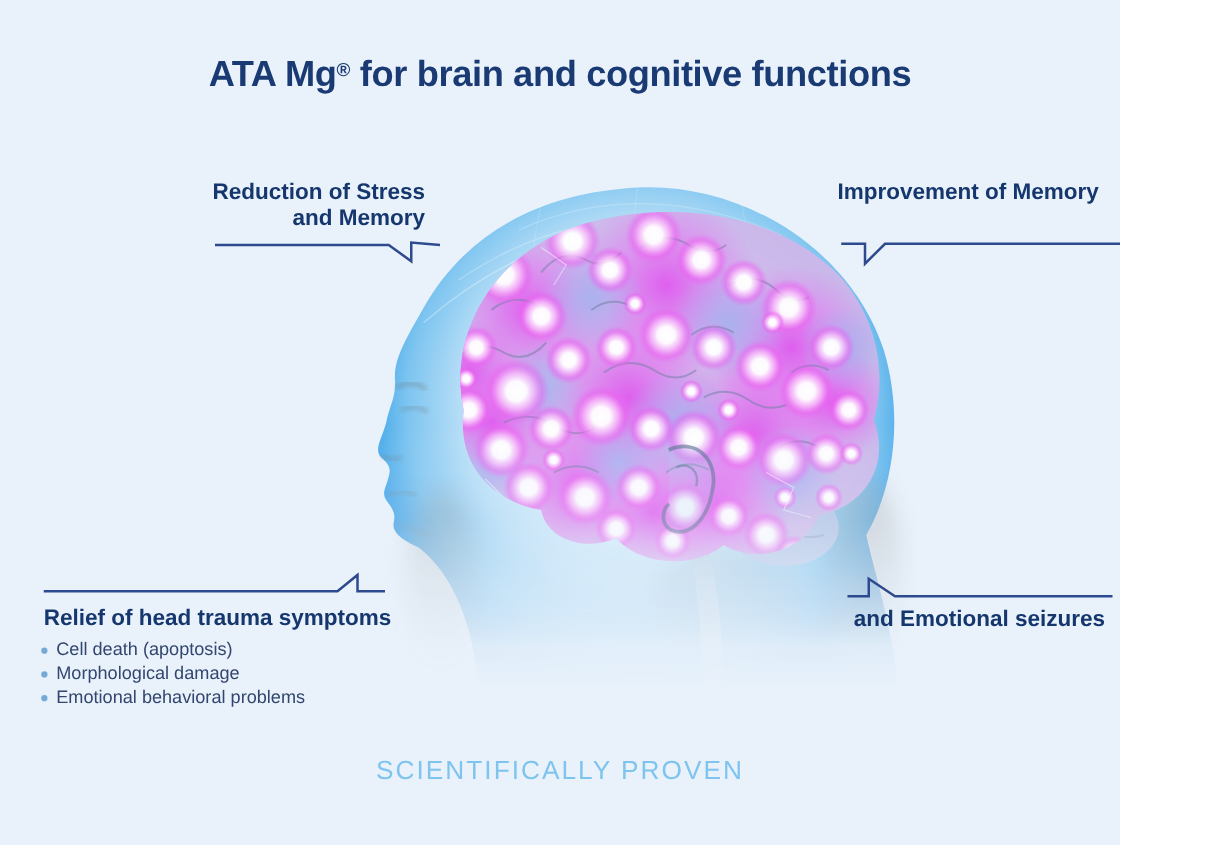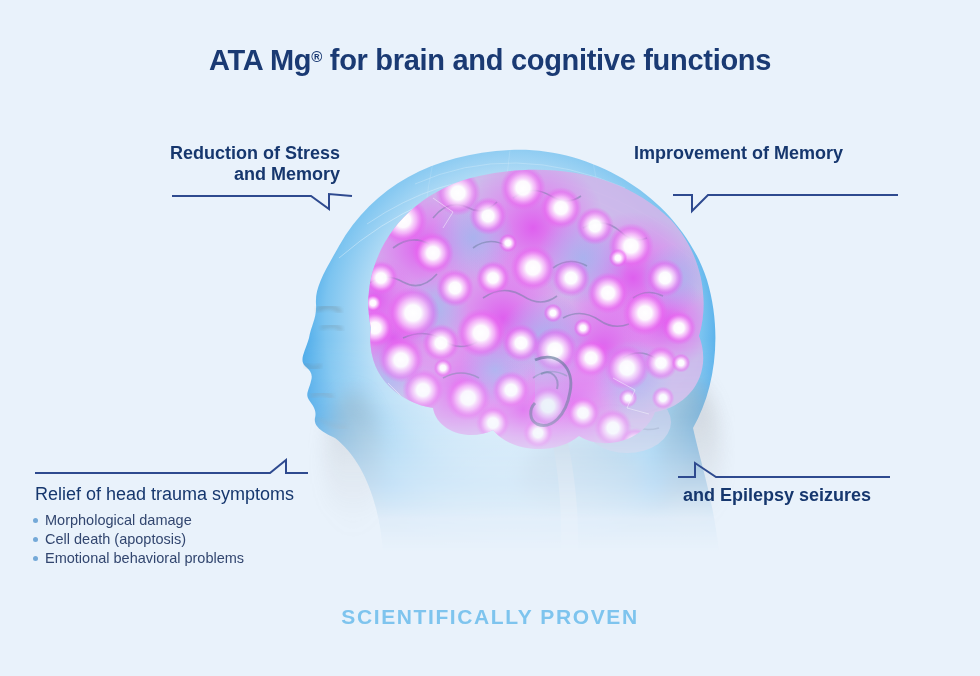--- a/index.html
+++ b/index.html
@@ -1,41 +1,41 @@
 <!DOCTYPE html>
 <html><head>
 <meta charset="utf-8">
 <style>
   html,body{margin:0;padding:0;}
   .canvas{
     position:relative;
-    width:980px;height:676px;
+    width:896px;height:676px;
     background:#e9f2fb;
     overflow:hidden;
     font-family:"Liberation Sans",sans-serif;
     -webkit-font-smoothing:antialiased;
   }
   .title{
     position:absolute;top:44px;left:0;width:100%;
     text-align:center;
     font-size:29px;font-weight:700;
     color:#1a3a73;letter-spacing:-0.3px;
   }
   .title .reg{font-size:15px;vertical-align:8px;font-weight:700;}
   .callout-text{
     position:absolute;
     font-size:18px;line-height:21px;font-weight:700;
     color:#16376e;
   }
   .ct-top-left{left:170px;top:143px;text-align:right;}
-  .ct-top-right{left:634px;top:143px;text-align:center;}
+  .ct-top-right{left:670px;top:143px;text-align:center;}
   .ct-bottom-right{left:683px;top:485px;}
   .bl-heading{
     position:absolute;left:35px;top:484px;
-    font-size:18px;font-weight:400;color:#16376e;
+    font-size:18px;font-weight:700;color:#16376e;
   }
   .bl-list{
     position:absolute;left:33px;top:511px;
     list-style:none;margin:0;padding:0;
   }
   .bl-list li{
     font-size:14.5px;line-height:19px;color:#32466f;
     display:flex;align-items:center;
   }
   .bl-list .dot{
@@ -43,21 +43,21 @@
     background:#74a9d8;margin-right:7px;flex:0 0 auto;
   }
   .connector{position:absolute;}
   .connector polyline{
     fill:none;stroke:#2e4a8f;stroke-width:2;
     stroke-linejoin:miter;stroke-linecap:butt;
   }
   .footer-label{
     position:absolute;top:605px;left:0;width:100%;
     text-align:center;
-    font-size:21px;font-weight:700;letter-spacing:1.6px;
+    font-size:21px;font-weight:400;letter-spacing:1.6px;
     color:#7ec4ee;
   }
   .illustration{position:absolute;left:283px;top:128px;width:452px;height:424px;}
 </style>
 </head>
 <body>
 
 <div class="canvas">
 
   <div class="title">
@@ -260,33 +260,33 @@
     <polyline points="2,4 21,4 21,20 37,4 227,4"></polyline>
   </svg>
 
   <svg class="connector" style="left:33px;top:458px;" width="279" height="18">
     <polyline points="2,15 237,15 253,2 253,15 275,15"></polyline>
   </svg>
   <div class="bl-heading">Relief of head trauma symptoms</div>
   <ul class="bl-list">
     <li>
         <span class="dot"></span>
-        <span>Morphological damage</span>
+        <span>Cell death (apoptosis)</span>
       </li>
     <li>
         <span class="dot"></span>
-        <span>Cell death (apoptosis)</span>
+        <span>Morphological damage</span>
       </li>
     <li>
         <span class="dot"></span>
         <span>Emotional behavioral problems</span>
       </li>
   </ul>
 
   <svg class="connector" style="left:676px;top:458px;" width="218" height="22">
     <polyline points="2,19 19,19 19,5 40,19 214,19"></polyline>
   </svg>
   <div class="callout-text ct-bottom-right">
-    <div>and Epilepsy seizures</div>
+    <div>and Emotional seizures</div>
   </div>
 
   <div class="footer-label">SCIENTIFICALLY PROVEN</div>
 </div>
 
 </body></html>

